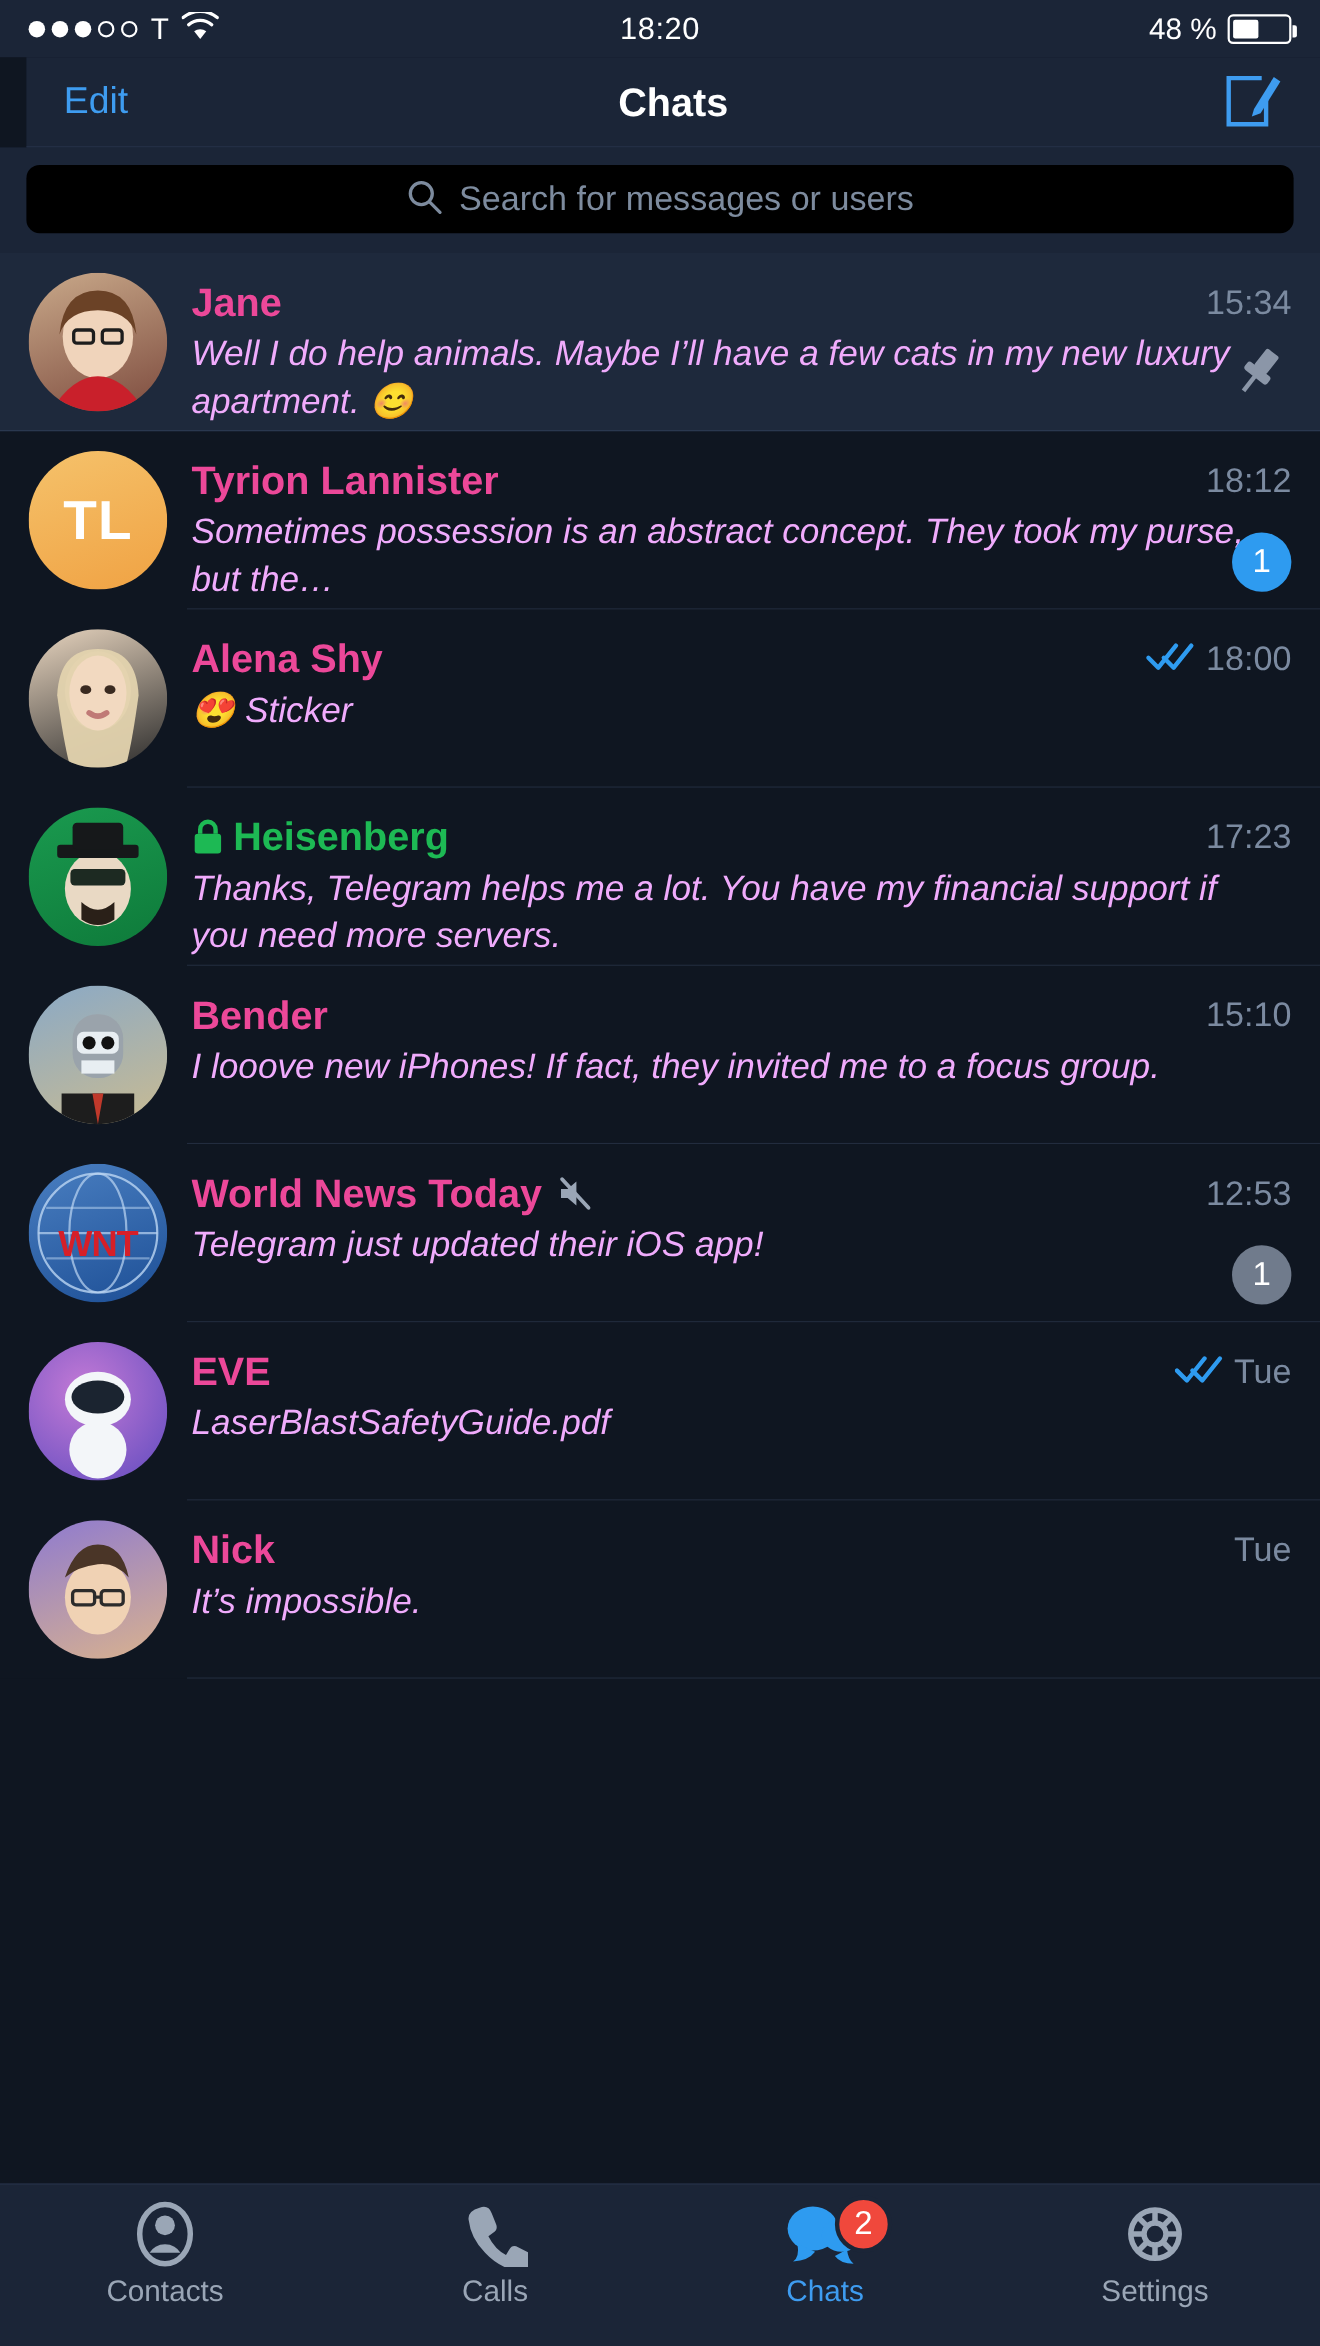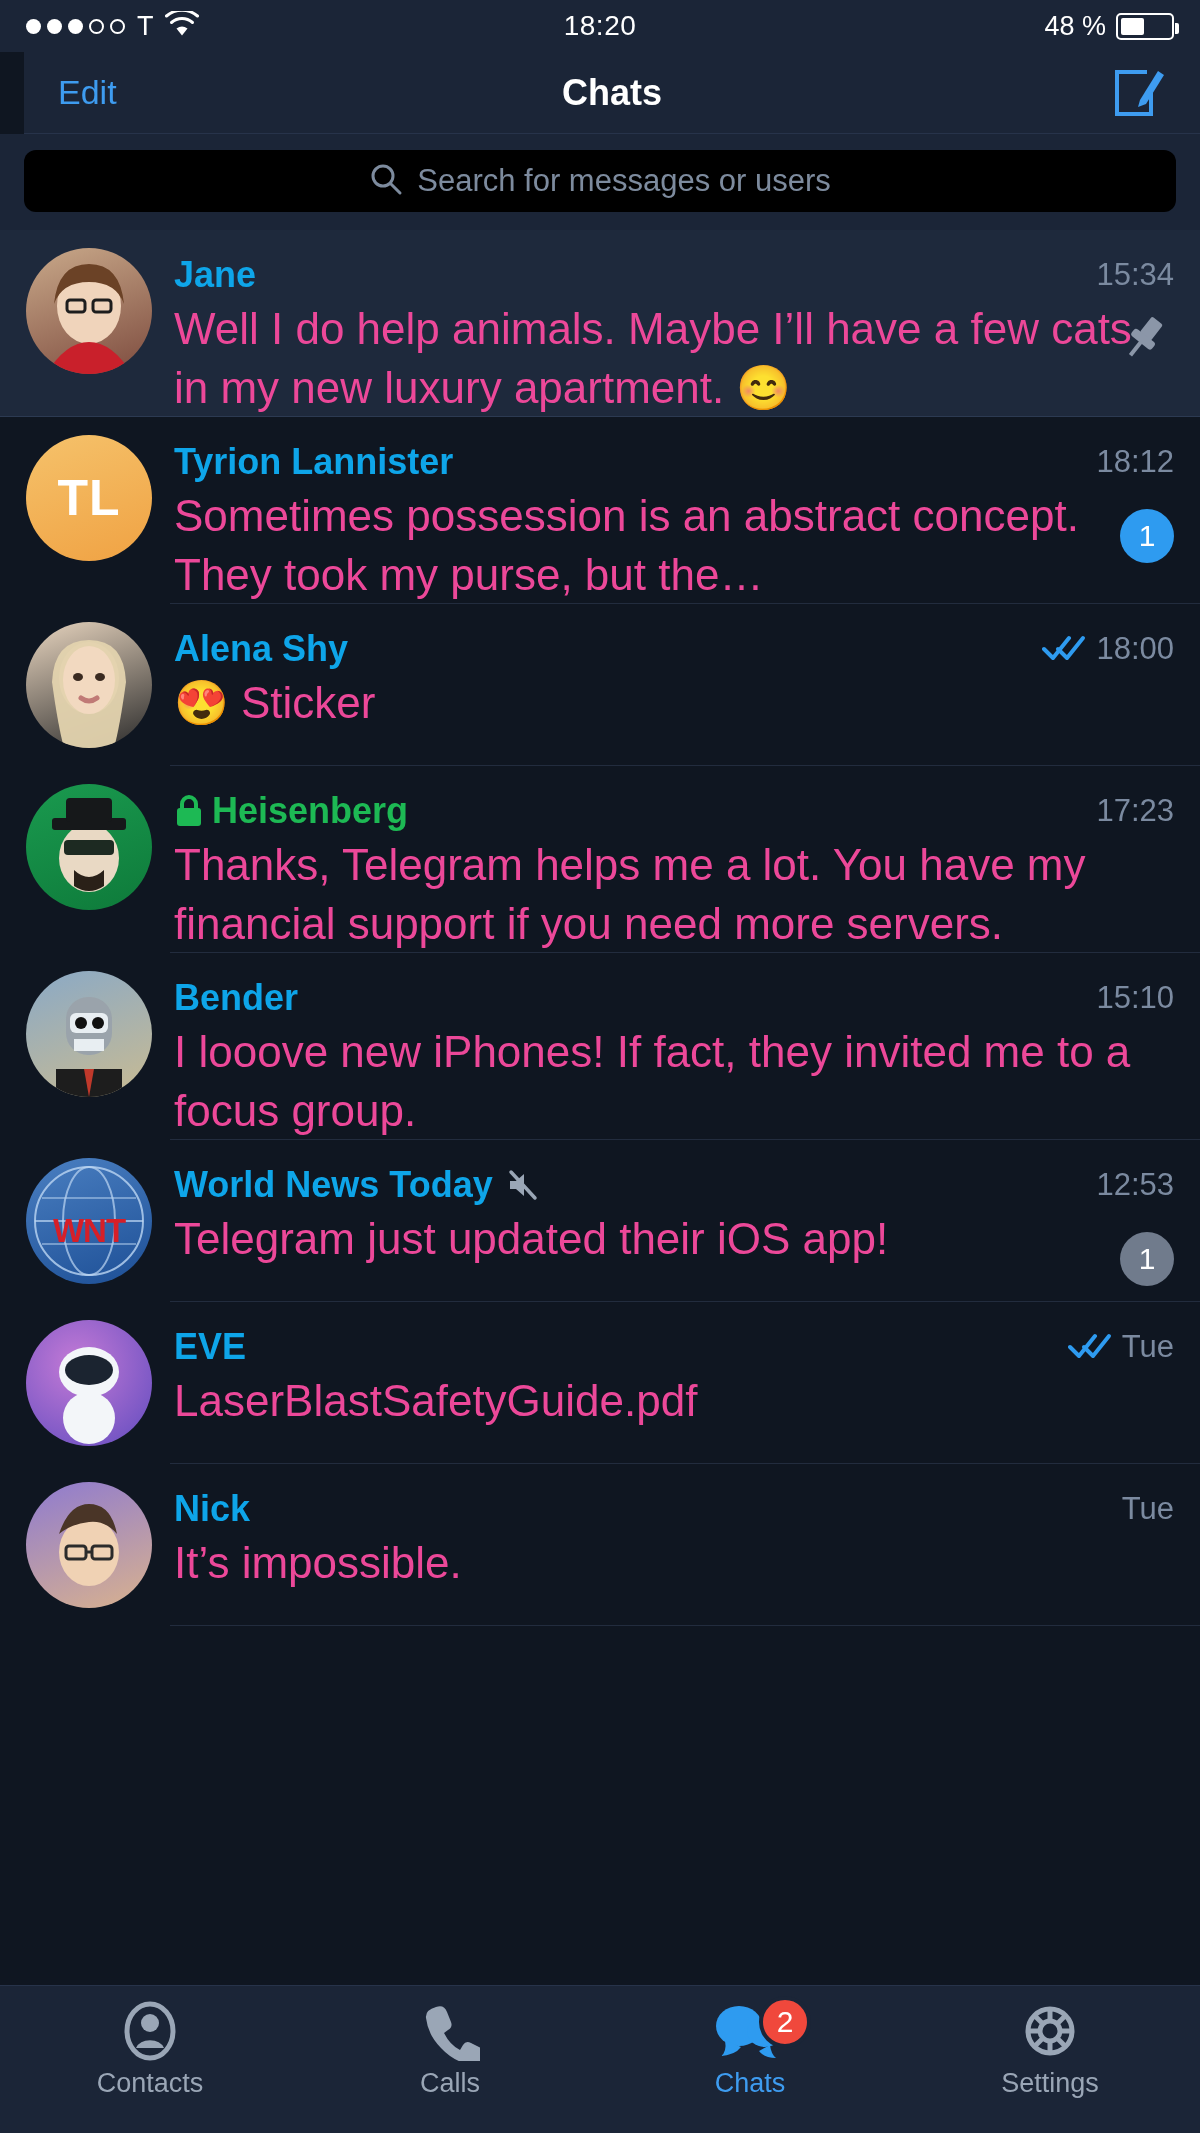--- a/index.html
+++ b/index.html
@@ -91,36 +91,37 @@
   }
   .av-initials {
     width:100%; height:100%;
     display:flex; align-items:center; justify-content:center;
     font-size:50px; font-weight:600; color:#fff; letter-spacing:1px;
   }
 
   .body { flex:1; min-width:0; padding-top:6px; position:relative; }
   .line1 { display:flex; align-items:center; }
   .name {
-    font-size:36px; font-weight:bold; color:#0ea5e9;
+    font-size:36px; font-weight:bold; color:#ec4899;
     white-space:nowrap; overflow:hidden; text-overflow:ellipsis;
   }
   .name.secret { color:#1db954; }
   .lock-icon { margin-right:8px; display:inline-flex; align-items:center; }
   .mute-icon { margin-left:12px; display:inline-flex; align-items:center; }
   .meta {
     margin-left:auto; display:flex; align-items:flex-end; gap:10px;
     padding-left:18px; flex:0 0 auto;
   }
   .time { font-size:31px; color:#7b8aa0; white-space:nowrap; }
 
   .preview {
-    font-size:44px; line-height:1.33; color:#ec4899;
+    font-size:32px; line-height:1.33; color:#f0abfc;
     margin-top:4px; padding-right:10px;
     overflow:hidden;
+    font-style:italic;
   }
   .preview.clamp2 {
     display:-webkit-box; -webkit-line-clamp:2; -webkit-box-orient:vertical;
   }
 
   .badge {
     min-width:54px; height:54px; border-radius:27px;
     display:flex; align-items:center; justify-content:center;
     font-size:30px; color:#ffffff; padding:0 14px;
   }

